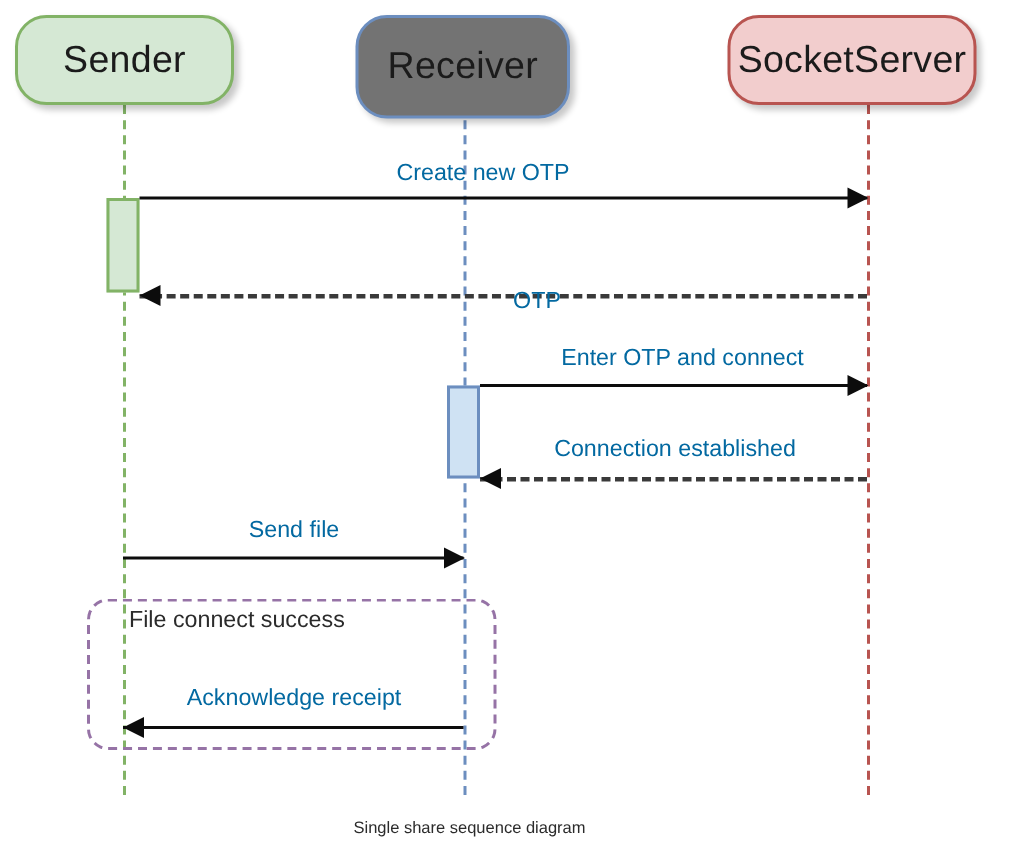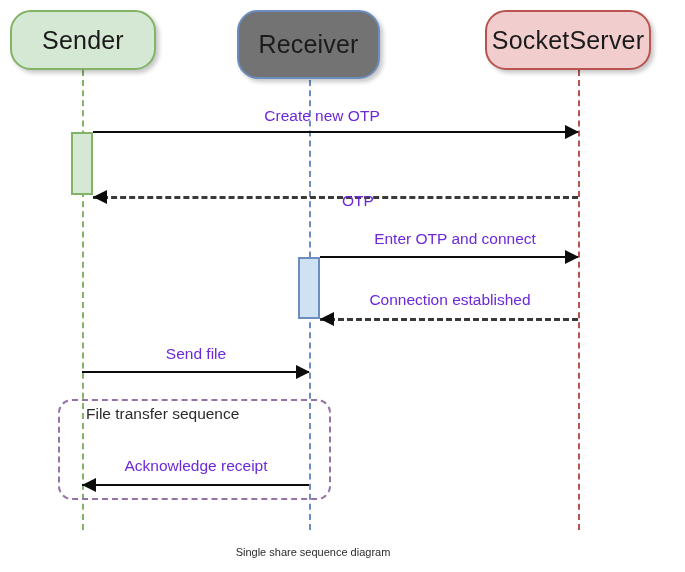--- a/index.html
+++ b/index.html
@@ -57,21 +57,21 @@
     width: 0;
     height: 0;
     border-top: 7px solid transparent;
     border-bottom: 7px solid transparent;
   }
   .arrow-head.right { border-left: 14px solid #0c0c0c; }
   .arrow-head.left  { border-right: 14px solid #0c0c0c; }
   .msg-label {
     position: absolute;
     font-size: 15.5px;
-    color: #6d28d9;
+    color: #0369a1;
     white-space: nowrap;
     line-height: 1;
   }
   .msg-label.centered { transform: translateX(-50%); }
   .fragment {
     position: absolute;
     box-sizing: border-box;
     border: 2px dashed #9673a6;
     border-radius: 14px;
     background: transparent;
@@ -108,21 +108,21 @@
     <span class="label">Receiver</span>
   </div>
   <div class="lifeline-box" id="box-socketserver" style="left: 485px; top: 10px; width: 166px; height: 60px; background: rgb(242, 205, 205); border-color: rgb(184, 84, 80);">
     <span class="label">SocketServer</span>
   </div>
 
   <div class="activation" id="act-sender" style="left: 71px; top: 132px; width: 22px; height: 63px; background: rgb(213, 232, 212); border-color: rgb(130, 179, 102);"></div>
   <div class="activation" id="act-receiver" style="left: 298px; top: 257px; width: 22px; height: 62px; background: rgb(207, 226, 243); border-color: rgb(108, 142, 191);"></div>
 
   <div class="fragment" id="fragment-box" style="left: 58px; top: 399px; width: 273px; height: 101px; border-color: rgb(150, 115, 166);"></div>
-  <div class="fragment-label" id="fragment-label" style="left: 86px; top: 406px;">File transfer sequence</div>
+  <div class="fragment-label" id="fragment-label" style="left: 86px; top: 406px;">File connect success</div>
 
   <div id="messages-layer">
       <div class="msg-line solid" style="left: 93px; top: 131px; width: 485px;"></div>
       <div class="arrow-head right" style="top: 125px; left: 565px;"></div>
       <div class="msg-label centered" style="left: 322px; top: 108px;">Create new OTP</div>
       <div class="msg-line dashed" style="left: 93px; top: 196px; width: 485px;"></div>
       <div class="arrow-head left" style="top: 190px; left: 93px;"></div>
       <div class="msg-label centered" style="left: 358px; top: 173px; margin-top: 20px;">OTP</div>
       <div class="msg-line solid" style="left: 320px; top: 256px; width: 258px;"></div>
       <div class="arrow-head right" style="top: 250px; left: 565px;"></div>

